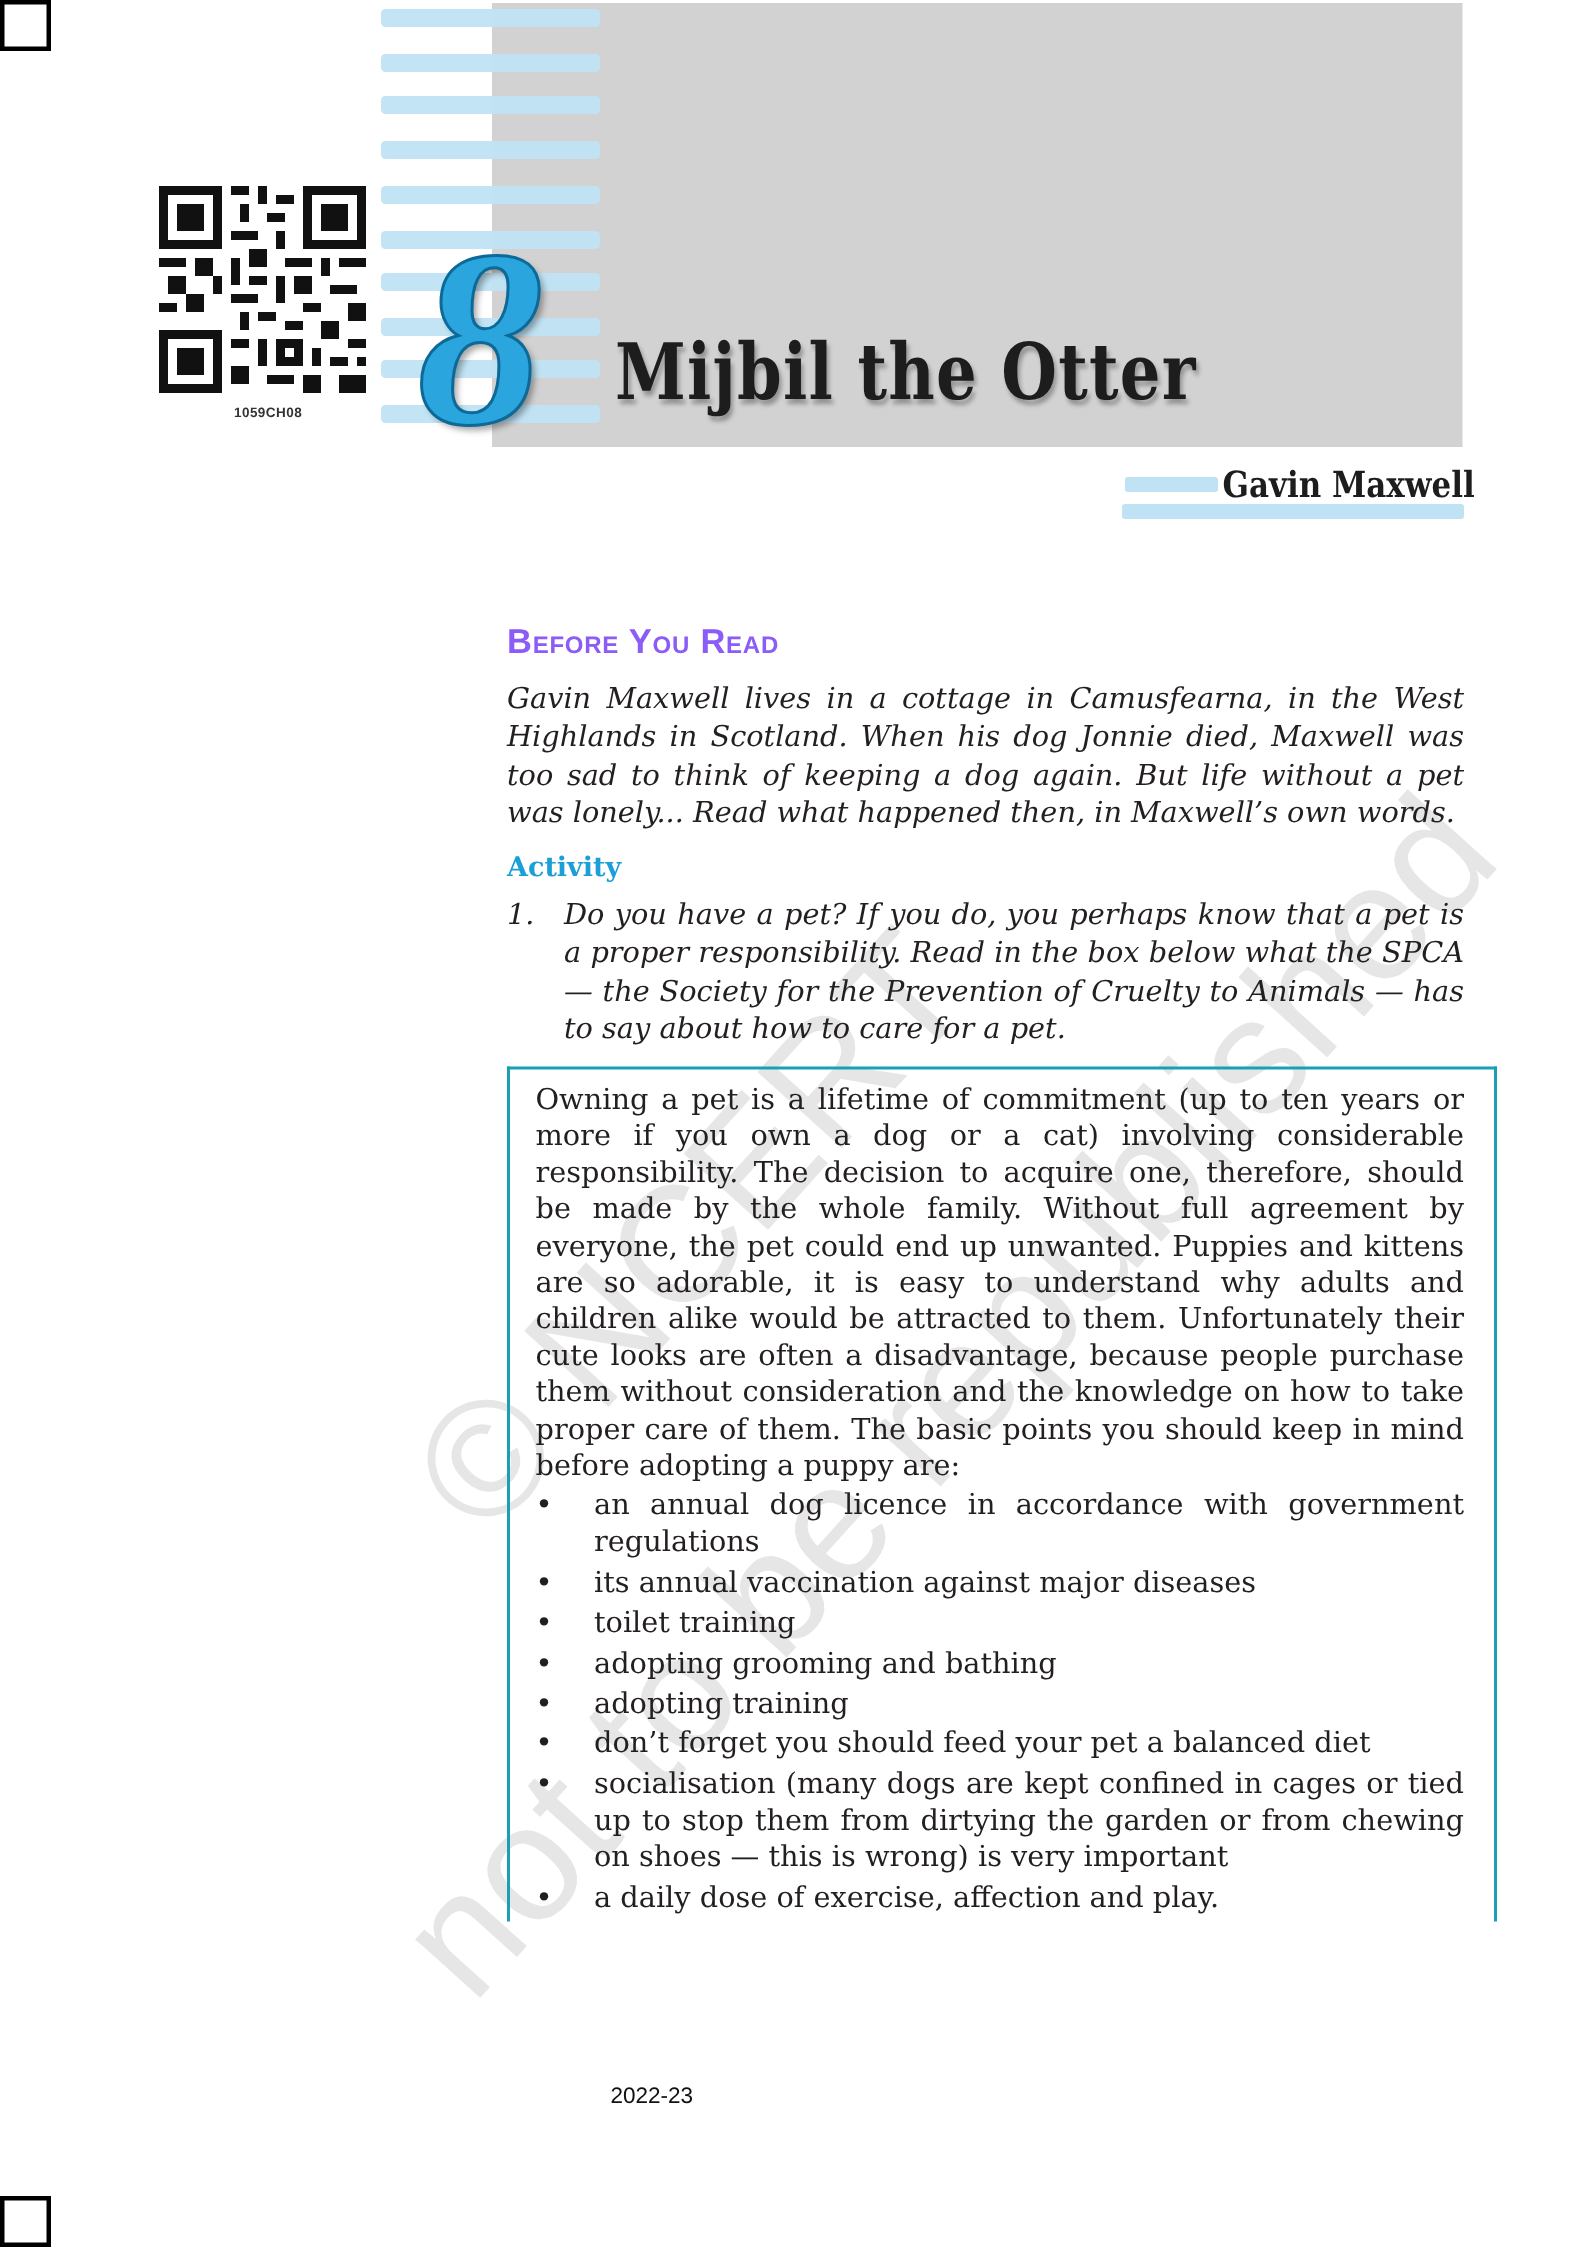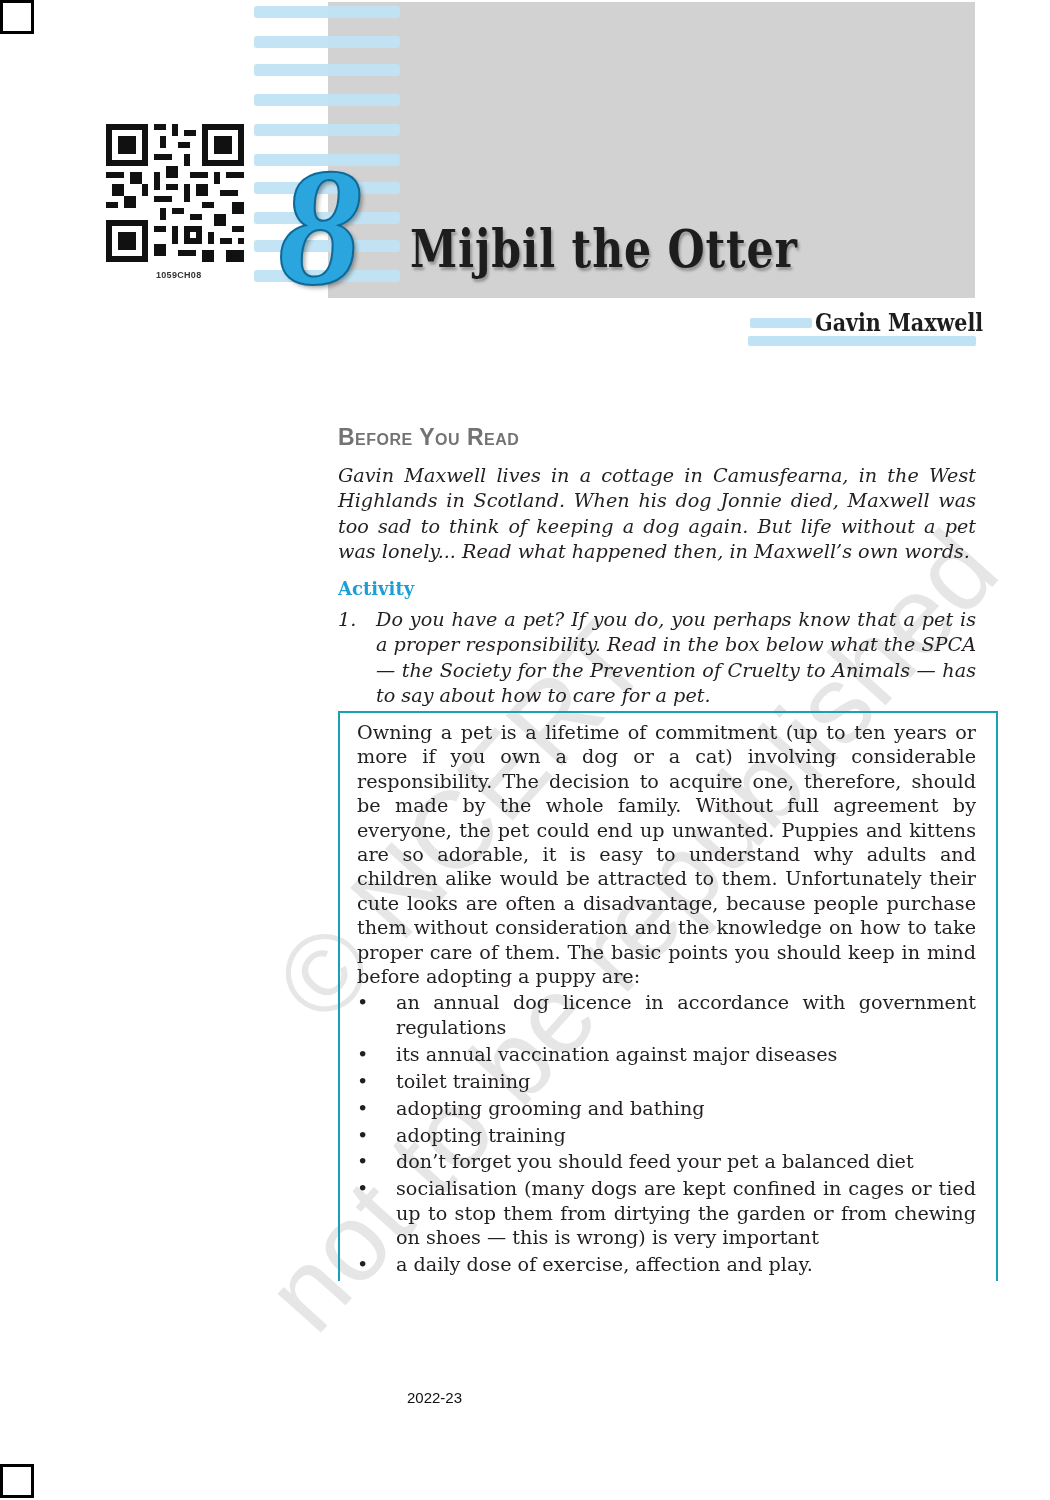--- a/index.html
+++ b/index.html
@@ -36,22 +36,22 @@
     .author {
       position: absolute; left: 815px; top: 308px;
       font-family: "DejaVu Serif", serif; font-weight: bold; font-size: 24px; color: #1d1d1d;
       transform: scaleX(0.86); transform-origin: left top;
     }
     .wm1 { position: absolute; left: 250px; top: 960px; transform: rotate(-48deg); transform-origin: left top; font-family: "Liberation Sans", sans-serif; font-size: 110px; color: #e6e6e6; white-space: nowrap; }
     .wm2 { position: absolute; left: 240px; top: 1270px; transform: rotate(-48deg); transform-origin: left top; font-family: "Liberation Sans", sans-serif; font-size: 110px; color: #e6e6e6; white-space: nowrap; }
 
     .content { position: absolute; left: 338px; top: 408px; width: 638px; z-index: 1; }
     .section-heading {
-      font-family: "Liberation Sans", sans-serif; font-weight: bold; color: #737373;
-      font-size: 23px; font-variant: small-caps; letter-spacing: 0.5px; margin: 16px 0 12px 0;
+      font-family: "Liberation Sans", sans-serif; font-weight: bold; color: #8b5cf6;
+      font-size: 23px; font-variant: small-caps; letter-spacing: 0.5px; margin: 6px 0 12px 0;
     }
     .intro {
       font-style: italic; font-size: 19.2px; line-height: 25.3px; text-align: justify; margin: 0 0 14px 0;
     }
     .activity-heading { font-weight: bold; color: #1a9fd6; font-size: 18px; margin: 0 0 8px 0; }
     .activity-item { display: flex; font-style: italic; font-size: 19.2px; line-height: 25.3px; margin-bottom: 14px; }
     .activity-num { width: 38px; flex: none; }
     .activity-text { flex: 1; text-align: justify; }
 
     .spca-box {

